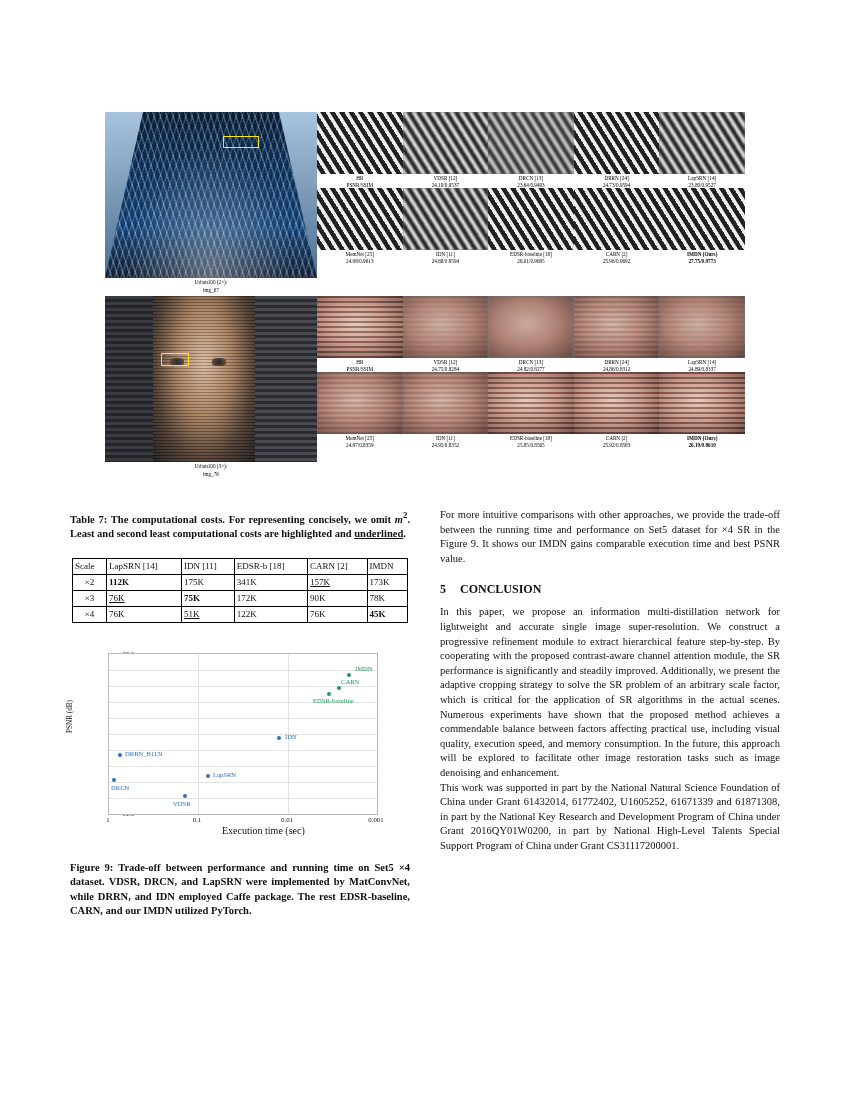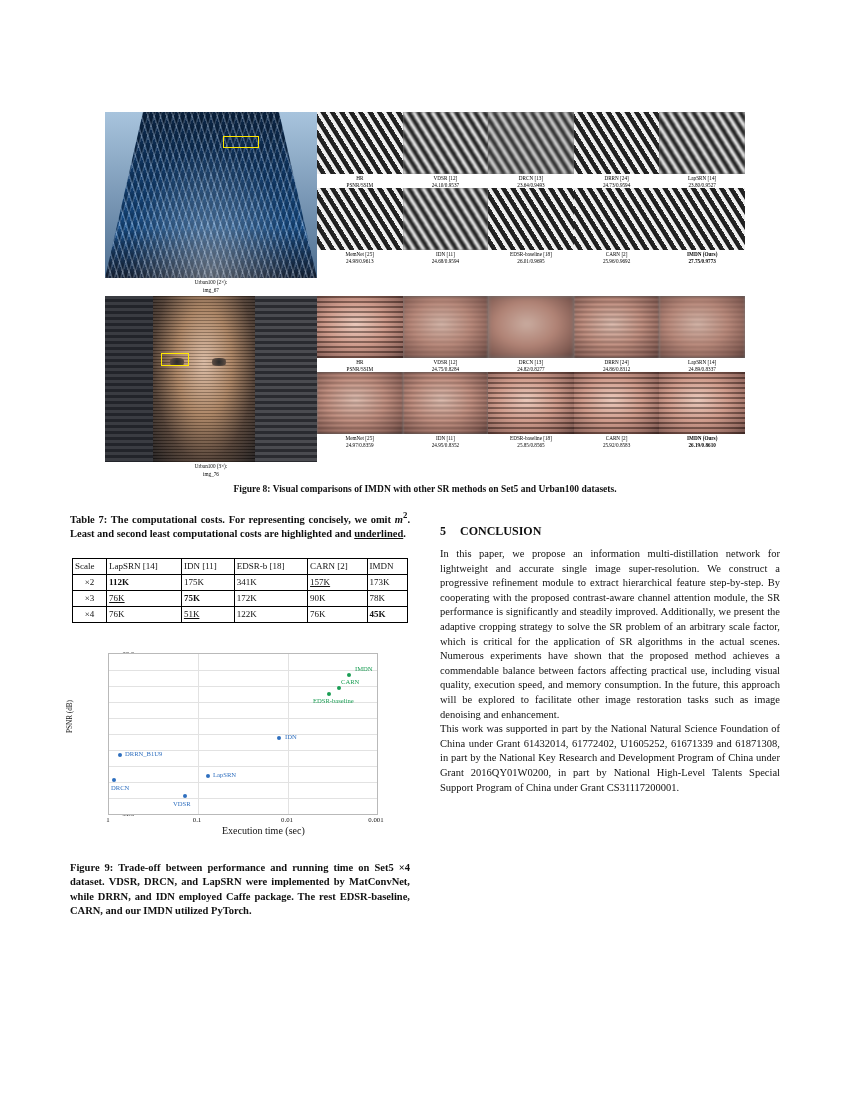--- a/index.html
+++ b/index.html
@@ -497,21 +497,20 @@
                 <div class="tex-face"></div>
               </div>
             <div class="patch-cap"><b>IMDN (Ours)</b></div>
             <div class="patch-cap" style="margin-top:-14px; padding-top:8px;"><b>26.19/0.8610</b></div>
           </div>
         </div>
       </div>
     </div>
   </div>
 
-  <div class="fig-caption">Figure 8: Visual comparisons of IMDN with other SR methods on Set5 and Urban100 datasets.</div>
 
   <div class="col-left">
 
     <p class="tbl-caption"><span>Table 7: The computational costs. For representing concisely, we omit </span><i>m</i><sup>2</sup><span>. Least and second least computational costs are highlighted and </span><u>underlined</u><span>.</span></p>
 
     <table class="costs">
       <thead>
         <tr>
           <th>Scale</th>
           <th>LapSRN [14]</th>
@@ -609,20 +608,21 @@
       <div class="xtick" style="left:306px;">0.001</div>
 
       <div class="xlabel">Execution time (sec)</div>
     </div>
 
     <p class="fig9-cap">Figure 9: Trade-off between performance and running time on Set5 ×4 dataset. VDSR, DRCN, and LapSRN were implemented by MatConvNet, while DRRN, and IDN employed Caffe package. The rest EDSR-baseline, CARN, and our IMDN utilized PyTorch.</p>
 
   </div>
 
   <div class="col-right">
+    <p class="rtext">For more intuitive comparisons with other approaches, we provide the trade-off between the running time and performance on Set5 dataset for ×4 SR in the Figure 9. It shows our IMDN gains comparable execution time and best PSNR value.</p>
 
     <div class="sec-head">
       <span class="num">5</span>
       <span>CONCLUSION</span>
     </div>
 
     <p class="rtext">In this paper, we propose an information multi-distillation network for lightweight and accurate single image super-resolution. We construct a progressive refinement module to extract hierarchical feature step-by-step. By cooperating with the proposed contrast-aware channel attention module, the SR performance is significantly and steadily improved. Additionally, we present the adaptive cropping strategy to solve the SR problem of an arbitrary scale factor, which is critical for the application of SR algorithms in the actual scenes. Numerous experiments have shown that the proposed method achieves a commendable balance between factors affecting practical use, including visual quality, execution speed, and memory consumption. In the future, this approach will be explored to facilitate other image restoration tasks such as image denoising and enhancement.</p>
 
 
     <p class="rtext">This work was supported in part by the National Natural Science Foundation of China under Grant 61432014, 61772402, U1605252, 61671339 and 61871308, in part by the National Key Research and Development Program of China under Grant 2016QY01W0200, in part by National High-Level Talents Special Support Program of China under Grant CS31117200001.</p>

